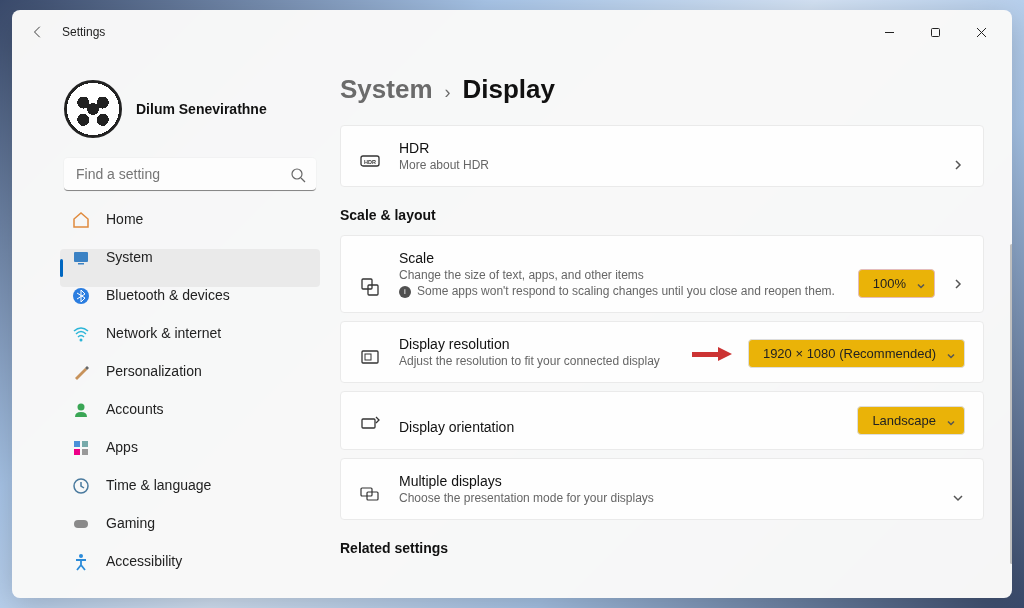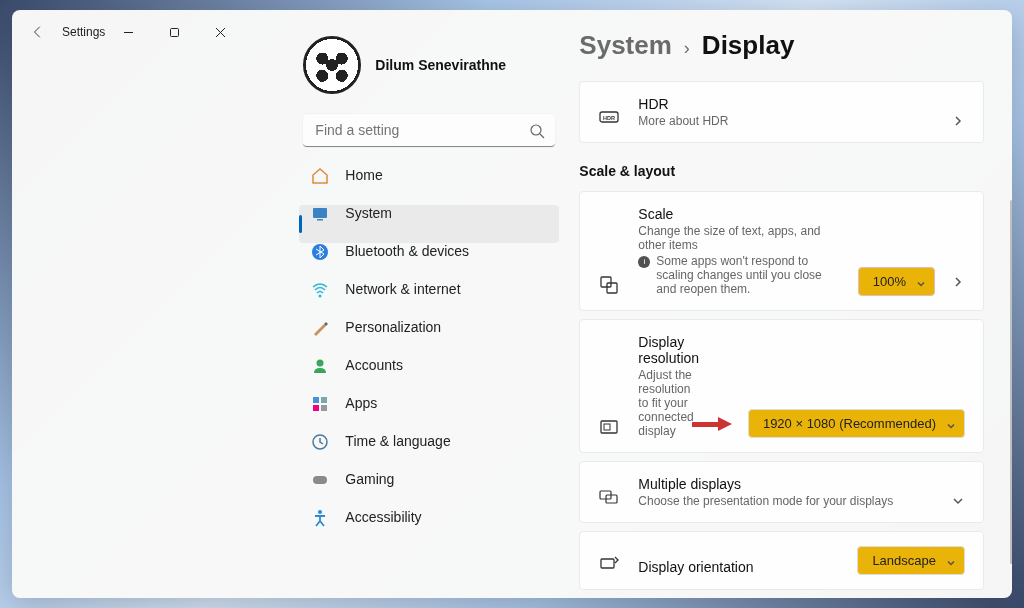--- a/index.html
+++ b/index.html
@@ -3,21 +3,21 @@
 <meta charset="utf-8">
 <style>
 * { box-sizing: border-box; margin: 0; padding: 0; }
 body {
   font-family: "Segoe UI", -apple-system, sans-serif;
   background: linear-gradient(135deg, #3a4a6b 0%, #a8c5e8 30%, #d4e3f5 50%, #a8c5e8 70%, #3a4a6b 100%);
   width: 1024px; height: 608px; overflow: hidden; position: relative;
 }
 .window {
   position: absolute; top: 10px; left: 12px; right: 12px; bottom: 10px;
-  background: #f8f8f8fc; border-radius: 8px; display: flex; flex-direction: row;
+  background: #f8f8f8fc; border-radius: 8px; display: flex; flex-direction: column;
   box-shadow: 0 8px 32px rgba(0,0,0,.2);
 }
 .titlebar {
   display: flex; align-items: center; height: 44px; padding: 0 8px;
 }
 .back-btn { width: 36px; height: 36px; display:flex; align-items:center; justify-content:center; border-radius:4px; }
 .back-btn svg { width:14px; height:14px; }
 .app-title { font-size: 12px; color:#222; margin-left: 6px; }
 .win-controls { margin-left:auto; display:flex; }
 .wc { width:46px; height:32px; display:flex; align-items:center; justify-content:center; border-radius:4px; }
@@ -271,49 +271,49 @@
           <div class="arrow-annot"></div>
           <div class="dropdown"><span>1920 × 1080 (Recommended)</span><span class="chev"><svg viewBox="0 0 10 10">
                   <path d="M2 3.5 L5 6.5 L8 3.5"></path>
                 </svg></span></div>
         </div>
       </div>
 
       <div class="card">
         <span class="card-icon">
             <svg viewBox="0 0 22 22">
+              <rect x="3" y="6" width="13" height="9" rx="1" fill="none" stroke="#333" stroke-width="1.3"></rect>
+              <path d="M17 4 L20 7 L17 10" fill="none" stroke="#333" stroke-width="1.3"></path>
+            </svg>
+          </span>
+        <div class="card-body">
+          <div class="card-title">Display orientation</div>
+        </div>
+        <div class="card-ctrl">
+          <div class="dropdown"><span>Landscape</span><span class="chev"><svg viewBox="0 0 10 10">
+                  <path d="M2 3.5 L5 6.5 L8 3.5"></path>
+                </svg></span></div>
+        </div>
+      </div>
+
+      <div class="card">
+        <span class="card-icon">
+            <svg viewBox="0 0 22 22">
               <rect x="2" y="5" width="11" height="8" rx="1" fill="none" stroke="#333" stroke-width="1.2"></rect>
               <rect x="8" y="9" width="11" height="8" rx="1" fill="none" stroke="#333" stroke-width="1.2"></rect>
             </svg>
           </span>
         <div class="card-body">
           <div class="card-title">Multiple displays</div>
           <div class="card-sub">Choose the presentation mode for your displays</div>
         </div>
         <div class="card-ctrl">
             <span class="sm-chev"><svg viewBox="0 0 14 14">
                 <path d="M3 5 L7 9 L11 5"></path>
               </svg></span>
           </div>
-      </div>
-
-      <div class="card">
-        <span class="card-icon">
-            <svg viewBox="0 0 22 22">
-              <rect x="3" y="6" width="13" height="9" rx="1" fill="none" stroke="#333" stroke-width="1.3"></rect>
-              <path d="M17 4 L20 7 L17 10" fill="none" stroke="#333" stroke-width="1.3"></path>
-            </svg>
-          </span>
-        <div class="card-body">
-          <div class="card-title">Display orientation</div>
-        </div>
-        <div class="card-ctrl">
-          <div class="dropdown"><span>Landscape</span><span class="chev"><svg viewBox="0 0 10 10">
-                  <path d="M2 3.5 L5 6.5 L8 3.5"></path>
-                </svg></span></div>
-        </div>
       </div>
 
       <div class="section-hdr">Related settings</div>
       <div class="scrollbar"></div>
     </div>
   </div>
 </div>
 
 </body></html>

